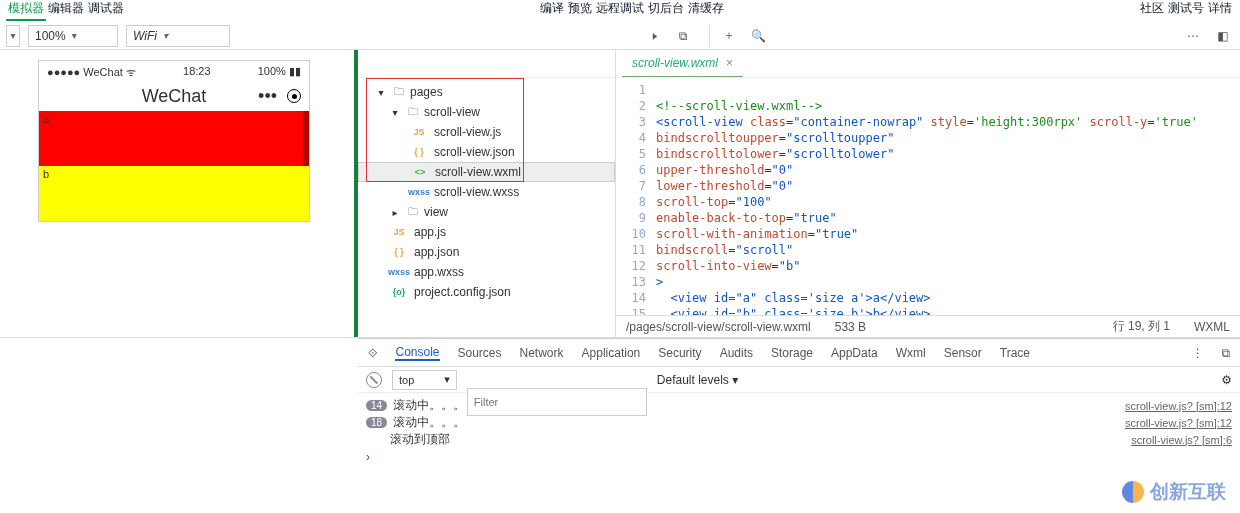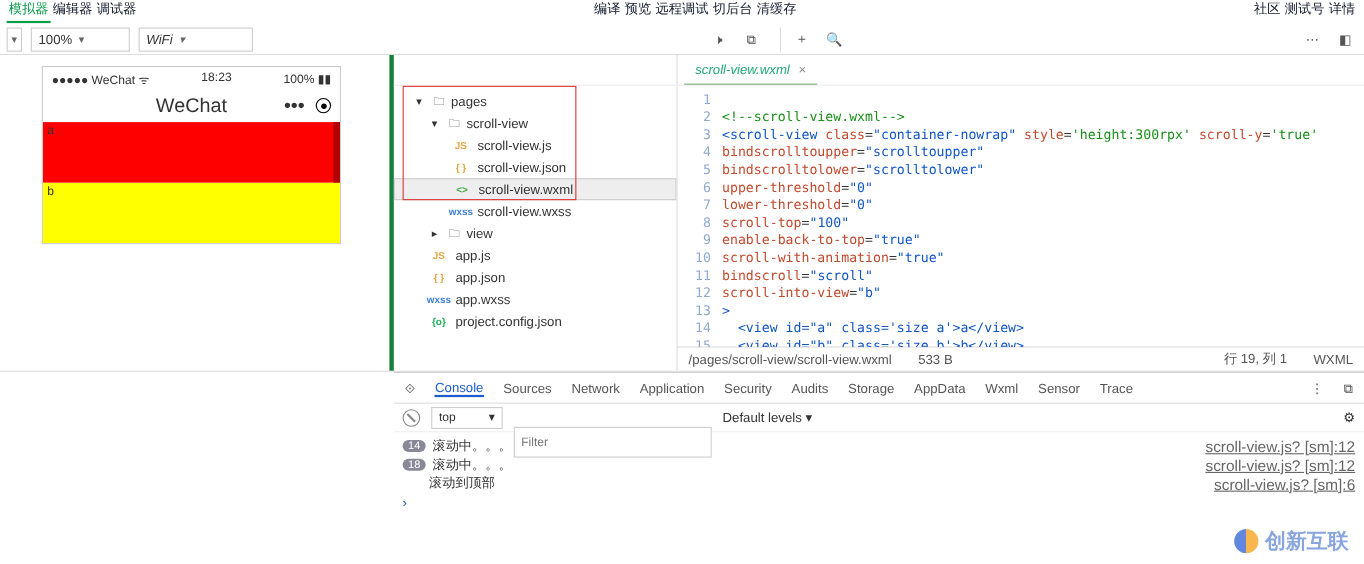--- a/index.html
+++ b/index.html
@@ -64,21 +64,21 @@
   .dtabs .act { color:#1a5bd0; border-bottom:2px solid #1a5bd0; padding-bottom:0; }
   .dtabs .dspacer { flex:1; }
   .dfilter { height:26px; display:flex; align-items:center; gap:10px; padding:0 8px; border-bottom:1px solid #eee; }
   .dfilter .no { width:16px; height:16px; border:1.5px solid #888; border-radius:50%; position:relative; }
   .dfilter .no::after { content:""; position:absolute; left:2px; top:6px; width:10px; height:1.5px; background:#888; transform:rotate(45deg); }
   .dsel { border:1px solid #ccc; height:20px; display:flex; align-items:center; padding:0 6px; gap:30px; font-size:11px; }
   .dfilt { border:1px solid #ccc; height:28px; width:180px; padding:0 6px; font-size:11px; color:#999;margin-top:44px; }
   .dlog { flex:1; padding:4px 8px; font-size:12px; overflow:auto; }
   .logrow { display:flex; align-items:center; height:17px; }
   .badge { background:#889; color:#fff; border-radius:8px; font-size:10px; padding:0 5px; margin-right:6px; min-width:18px; text-align:center; }
-  .loglink { color:#666; text-decoration:underline; margin-left:auto; font-size:14px;text-align:center; }
+  .loglink { color:#666; text-decoration:underline; margin-left:auto; font-size:11px;text-align:center; }
   .prompt { color:#1a5bd0; }
   .watermark { position:absolute; right:14px; bottom:8px; display:flex; align-items:center; gap:6px; font-size:19px; color:#6b8fd6; font-weight:bold; opacity:.8; }
   .watermark .logo { width:22px; height:22px; border-radius:50%; background:conic-gradient(#f6a623 0 50%, #3a6bd6 50% 100%); }
 </style>
 </head>
 <body>
 
 <div class="toptabs">
   <span class="ttab sim">模拟器</span>
   <span class="ttab">编辑器</span>

